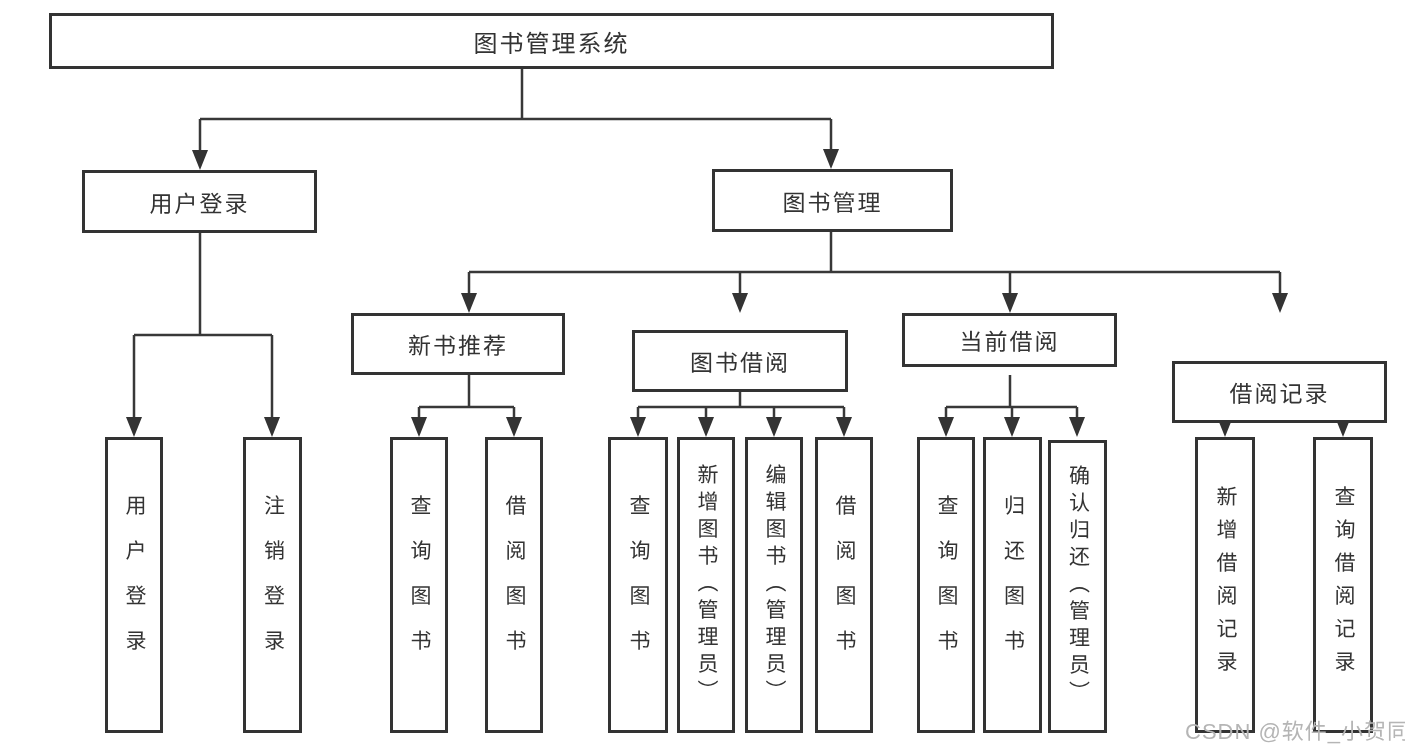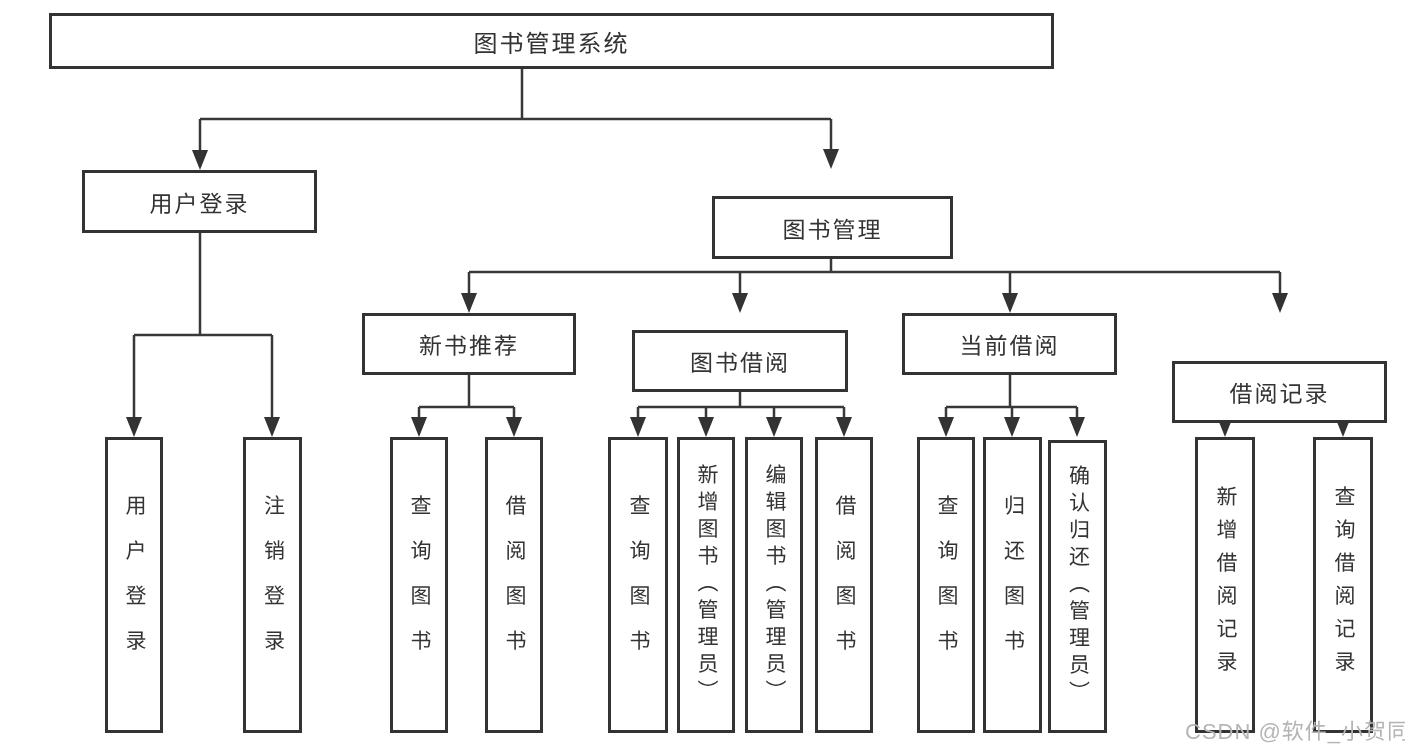--- a/index.html
+++ b/index.html
@@ -68,25 +68,25 @@
       <polygon points="1004,417 1020,417 1012,437"></polygon>
       <polygon points="1069,417 1085,417 1077,437"></polygon>
       <polygon points="1217,417 1233,417 1225,437"></polygon>
       <polygon points="1335,417 1351,417 1343,437"></polygon>
     </g>
   </svg>
 
   <div class="hnode root-node" style="left:20px;top:13px;width:1005px;height:56px;margin-left:29px;">图书管理系统</div>
 
   <div class="hnode" style="left:82px;top:170px;width:235px;height:63px;">用户登录</div>
-  <div class="hnode" style="left:712px;top:169px;width:241px;height:63px;margin-top:27px;">图书管理</div>
+  <div class="hnode" style="left:712px;top:169px;width:241px;height:63px;">图书管理</div>
 
-  <div class="hnode" style="left:362px;top:313px;width:214px;height:62px;">新书推荐</div>
+  <div class="hnode" style="left:351px;top:313px;width:214px;height:62px;">新书推荐</div>
   <div class="hnode" style="left:632px;top:330px;width:216px;height:62px;">图书借阅</div>
-  <div class="hnode" style="left:902px;top:313px;width:215px;height:62px;">当前借阅</div>
+  <div class="hnode" style="left:902px;top:313px;width:215px;height:54px;">当前借阅</div>
   <div class="hnode" style="left:1172px;top:313px;width:215px;height:62px;margin-top:48px;">借阅记录</div>
 
   <div class="vnode sp4" style="left:105px;top:437px;width:58px;height:296px;">用户登录</div>
   <div class="vnode sp4" style="left:243px;top:437px;width:59px;height:296px;">注销登录</div>
 
   <div class="vnode sp4" style="left:390px;top:437px;width:58px;height:296px;">查询图书</div>
   <div class="vnode sp4" style="left:485px;top:437px;width:58px;height:296px;">借阅图书</div>
 
   <div class="vnode sp4" style="left:608px;top:437px;width:60px;height:296px;">查询图书</div>
   <div class="vnode sp9" style="left:677px;top:437px;width:58px;height:296px;">新增图书（管理员）</div>

